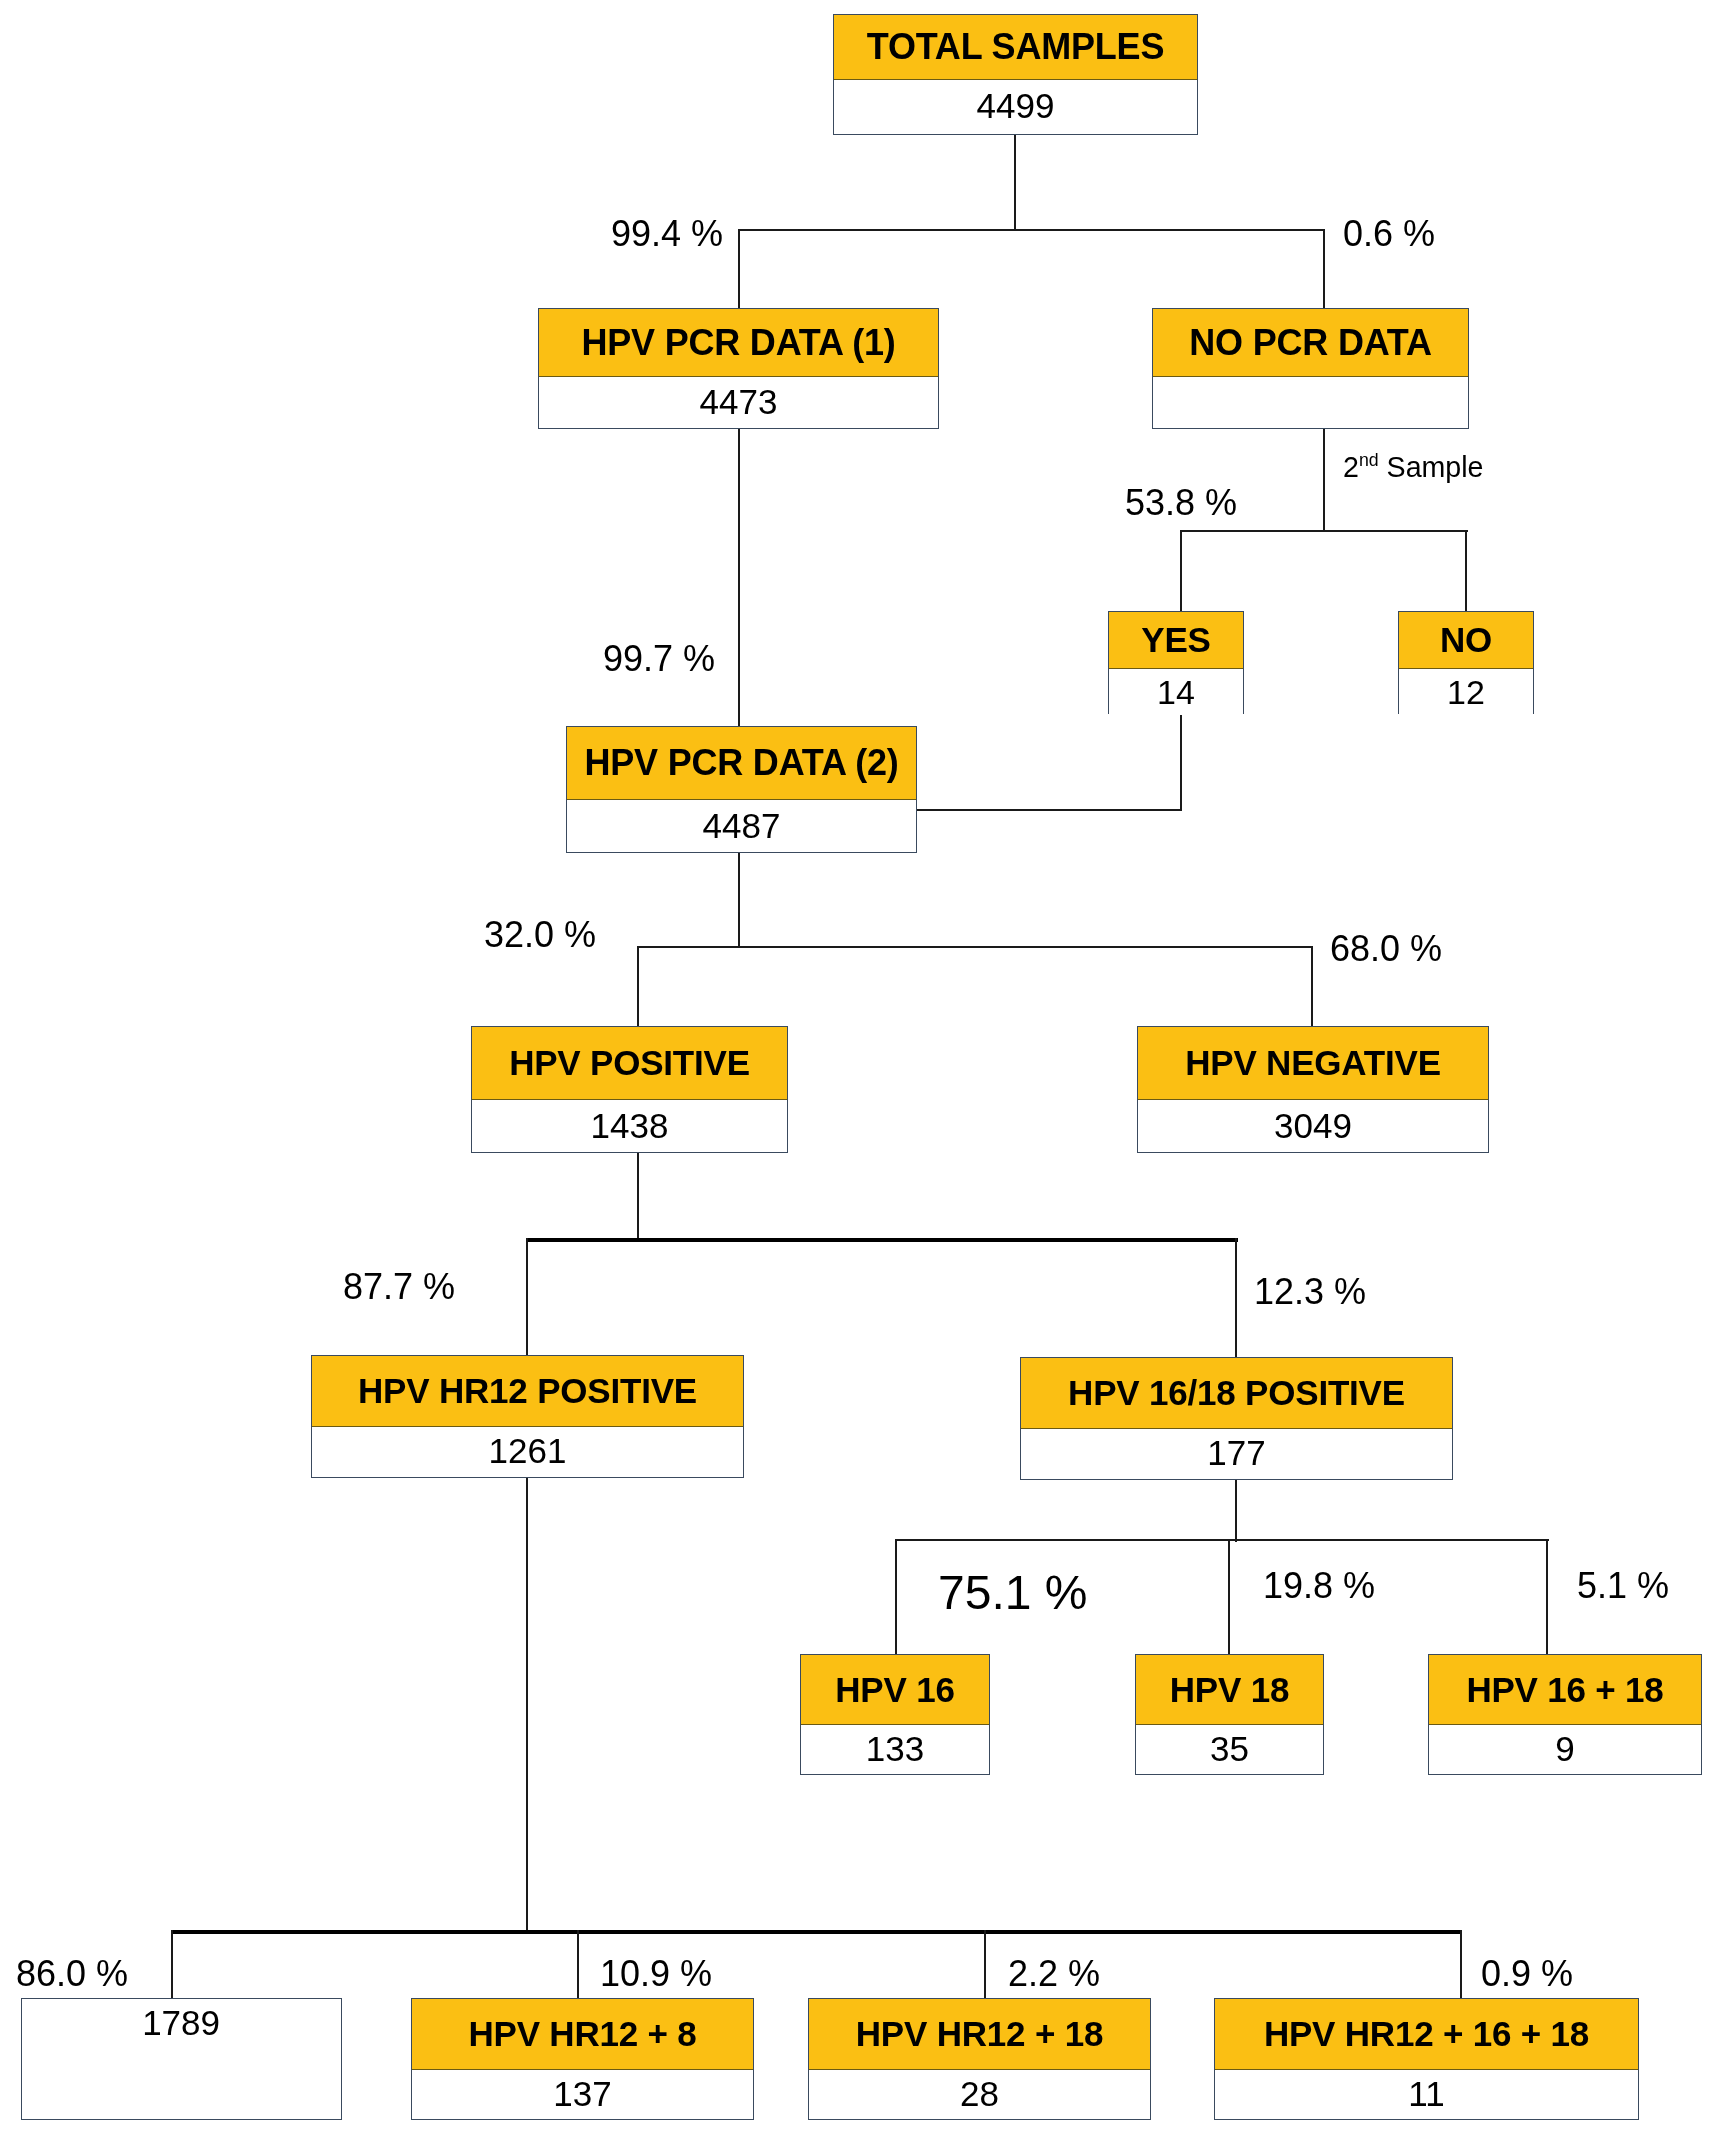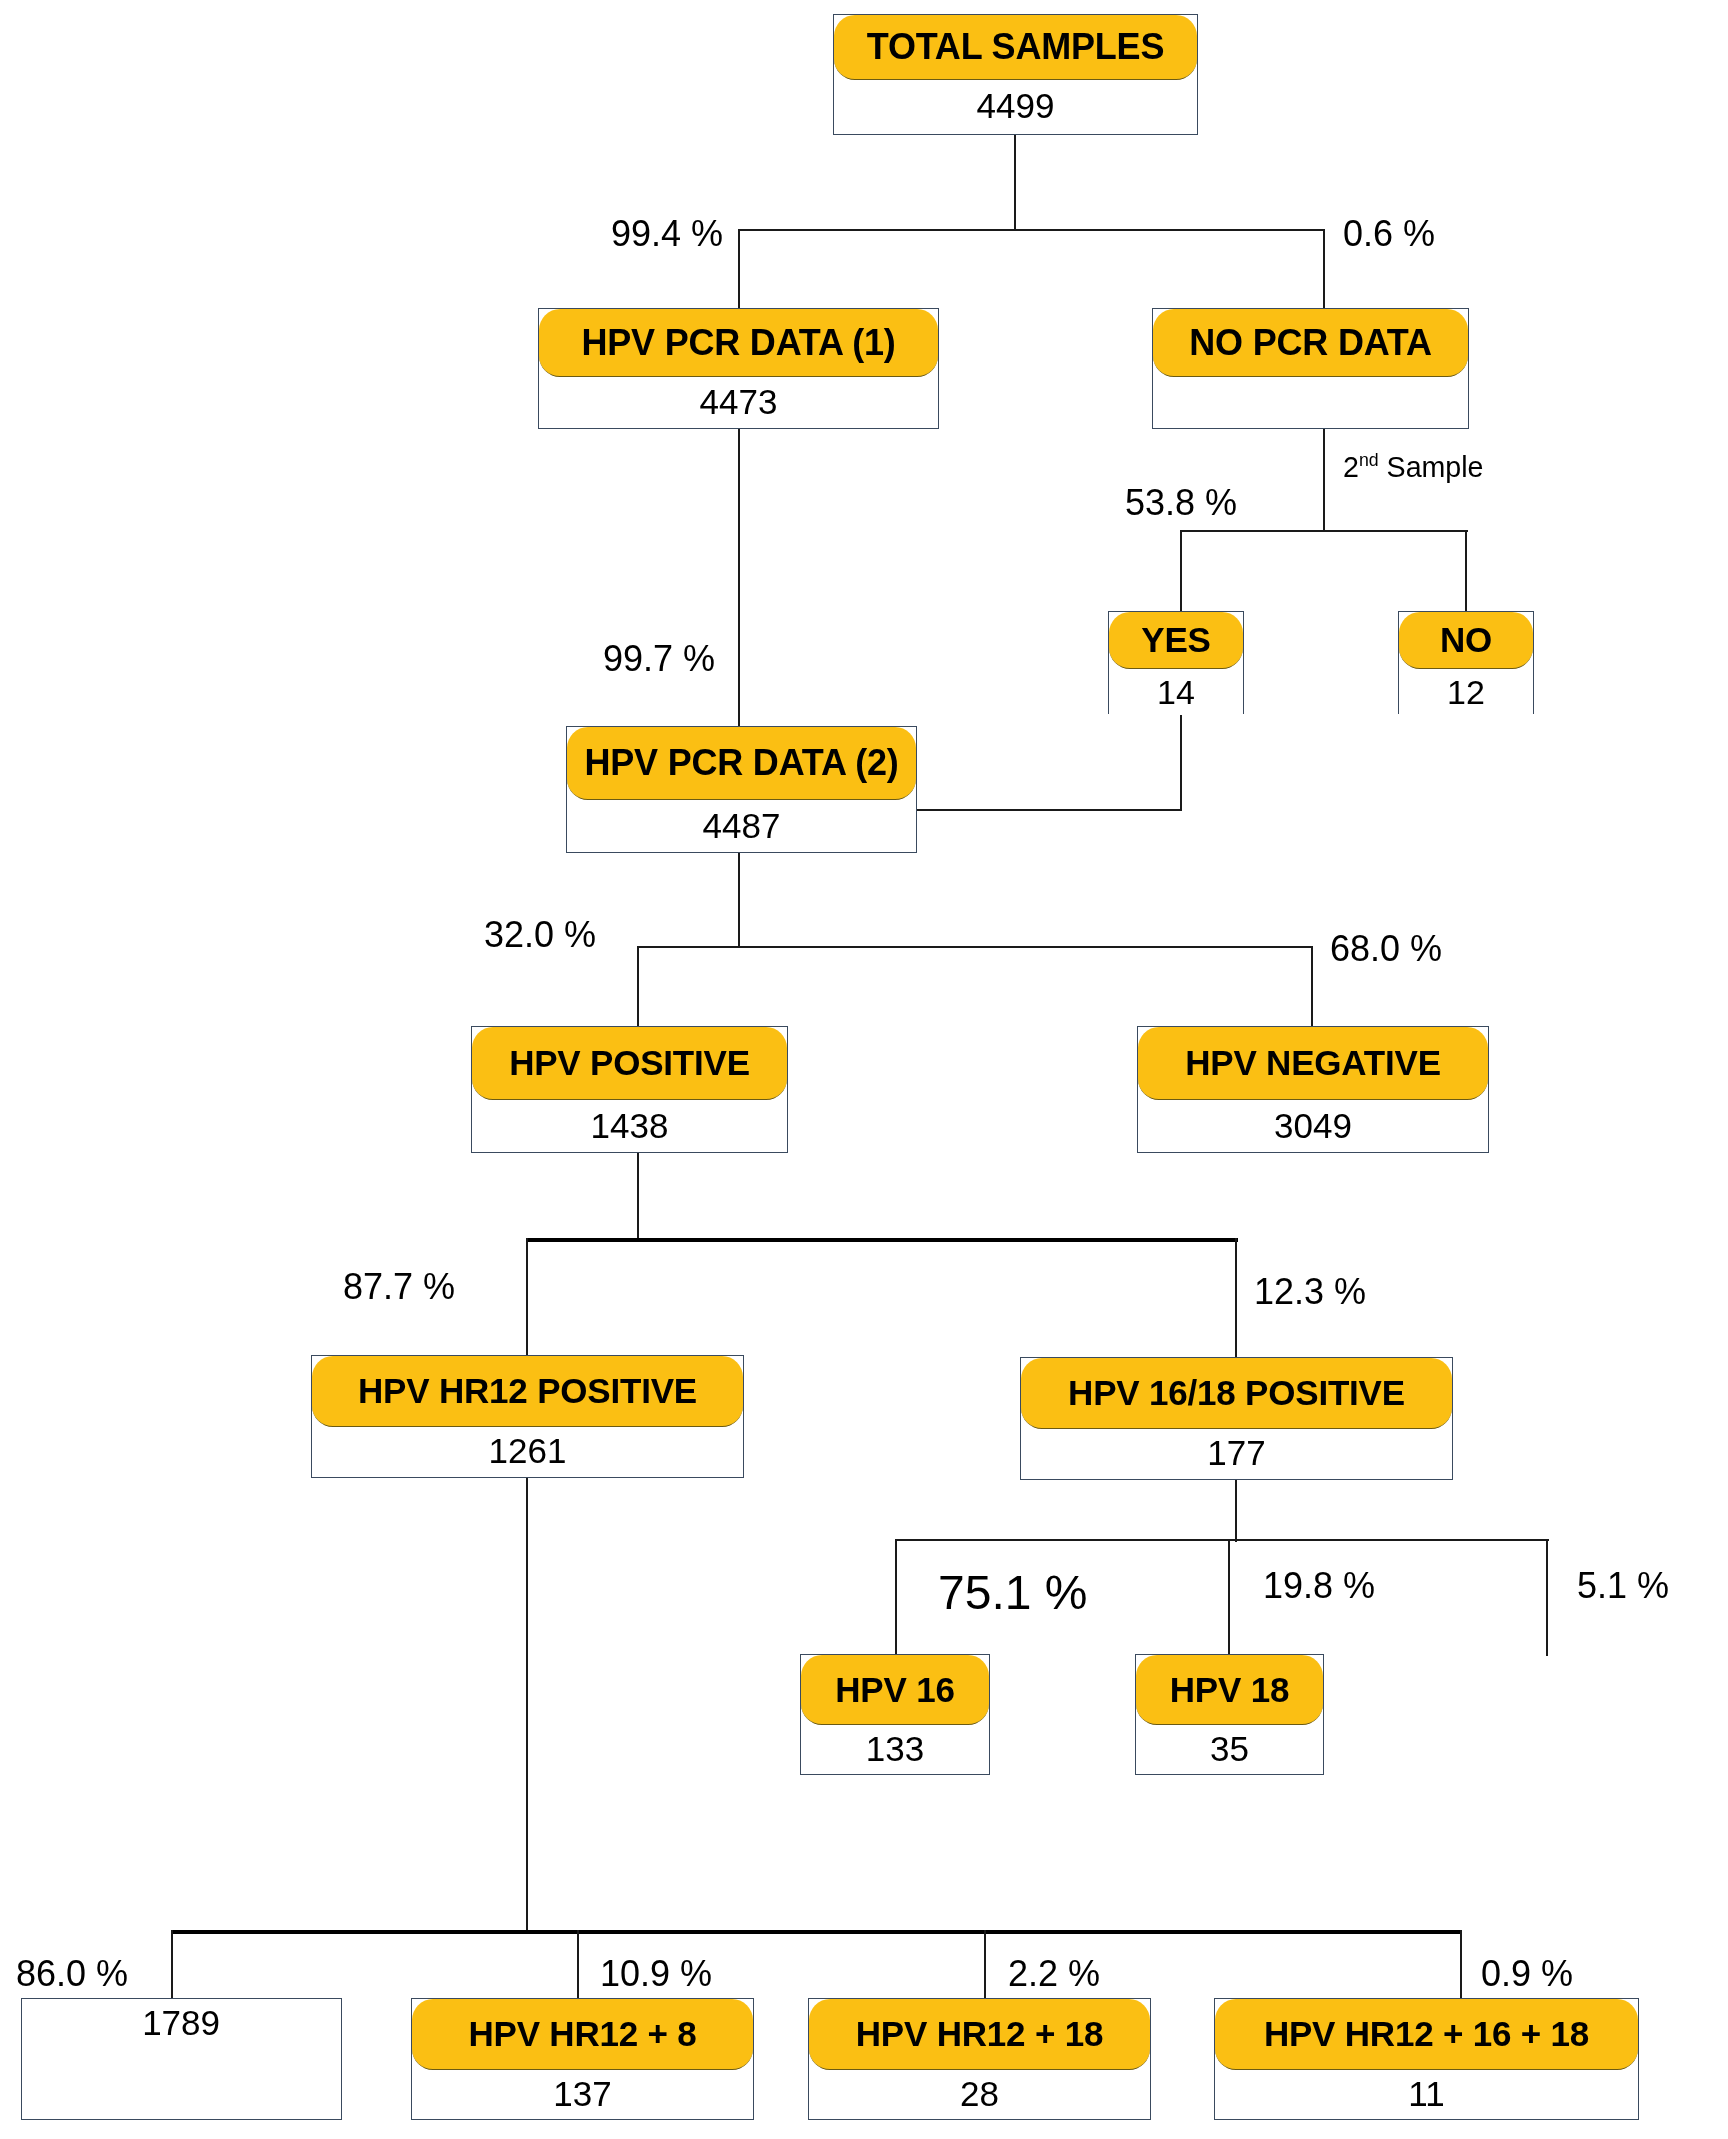--- a/index.html
+++ b/index.html
@@ -33,21 +33,20 @@
     background: #FBBF13;
     border-bottom: 1.6px solid #6b5a13;
     color: #000000;
     font-weight: bold;
     display: flex;
     align-items: center;
     justify-content: center;
     text-align: right;
     letter-spacing: -0.2px;
     white-space: nowrap;
-    border-radius: 21px;
   }
   .node .val {
     box-sizing: border-box;
     width: 100%;
     background: #ffffff;
     color: #000000;
     display: flex;
     align-items: center;
     justify-content: center;
     text-align: center;
@@ -173,20 +172,24 @@
   <div class="node" style="left:800px; top:1654px; width:190px; height:121px;">
     <div class="hdr" style="height:70px; font-size:35px;">HPV 16</div>
     <div class="val" style="height:48px; font-size:35px;">133</div>
   </div>
 
   <div class="node" style="left:1135px; top:1654px; width:189px; height:121px;">
     <div class="hdr" style="height:70px; font-size:35px;">HPV 18</div>
     <div class="val" style="height:48px; font-size:35px;">35</div>
   </div>
 
+  <div class="node" style="left:1428px; top:1654px; width:274px; height:121px;">
+    <div class="hdr" style="height:70px; font-size:35px;">HPV 16 + 18</div>
+    <div class="val" style="height:48px; font-size:35px;">9</div>
+  </div>
 
   <div class="node" style="left:20.6px; top:1998px; width:321px; height:122px;">
     <div class="val" style="height:48px; font-size:35px;">1789</div>
   </div>
 
   <div class="node" style="left:411px; top:1998px; width:343px; height:122px;">
     <div class="hdr" style="height:71px; font-size:35px;">HPV HR12 + 8</div>
     <div class="val" style="height:48px; font-size:35px;">137</div>
   </div>
 

